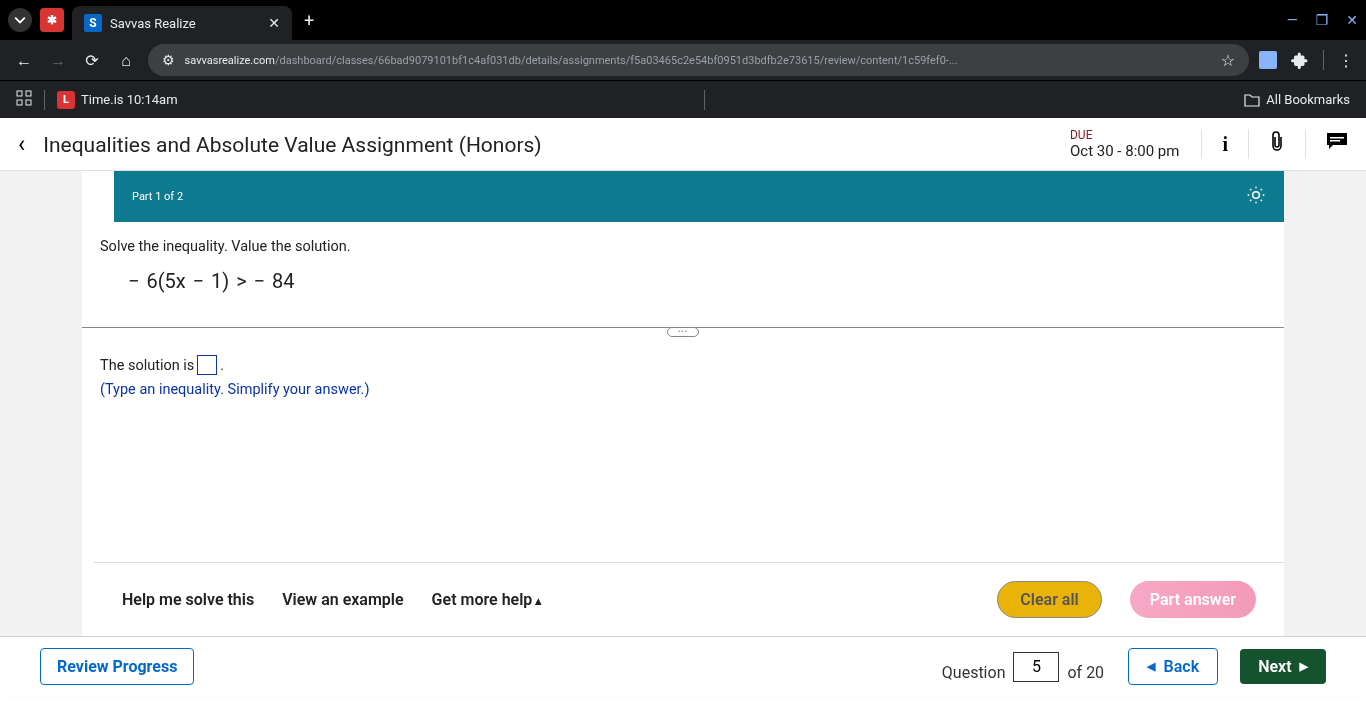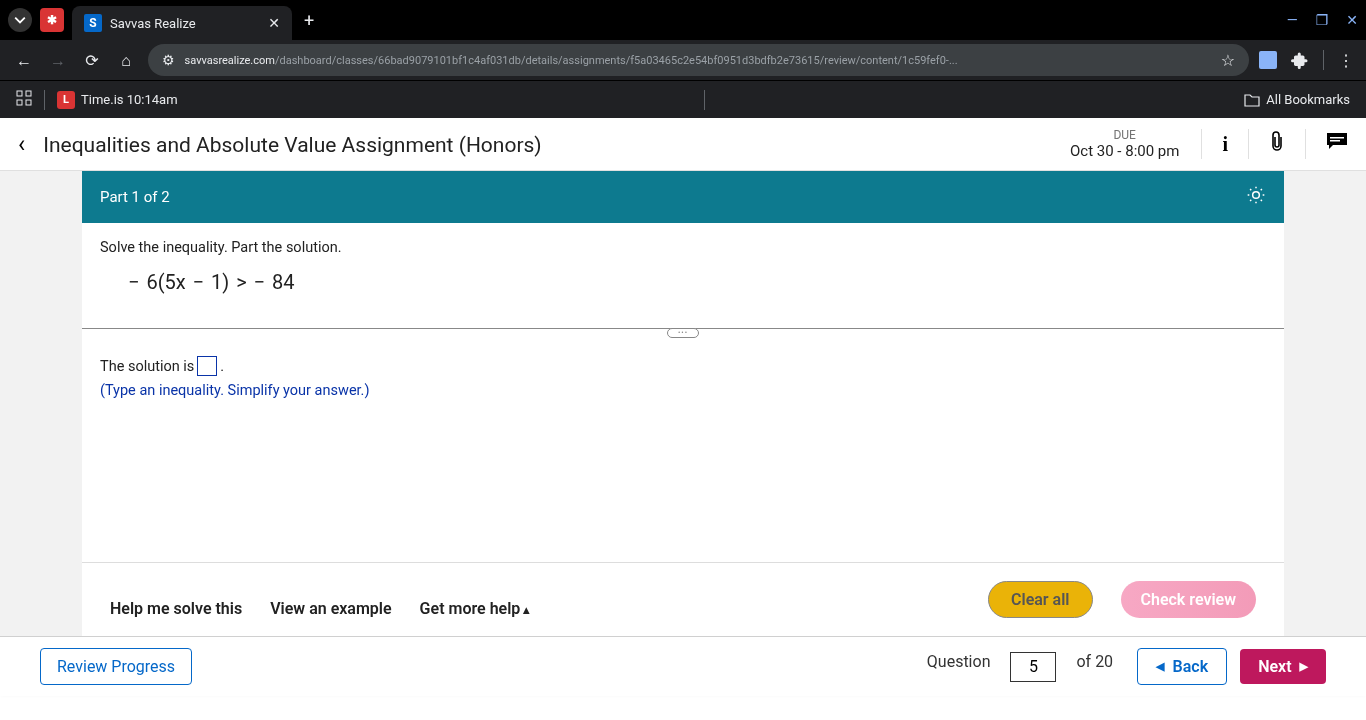--- a/index.html
+++ b/index.html
@@ -36,56 +36,56 @@
 .bookmark { display: flex; align-items: center; gap: 6px; color: #e8eaed; font-size: 13px; }
 .bm-favicon { width: 18px; height: 18px; background: #d93434; border-radius: 3px; display: flex; align-items: center; justify-content: center; color: #fff; font-size: 11px; font-weight: bold; }
 .all-bookmarks { margin-left: auto; display: flex; align-items: center; gap: 6px; color: #e8eaed; font-size: 13px; }
 
 
 .app-header { background: #fff; border-bottom: 1px solid #e0e0e0; padding: 10px 18px; display: flex; align-items: center; }
 .back-arrow { font-size: 24px; margin-right: 18px; cursor: pointer; }
 .header-text .breadcrumb { font-size: 12px; letter-spacing: 0.3px; color: #333; }
 .header-text .page-title { font-size: 21px; color: #222; margin-top: 2px; }
 .due-box { margin-left: auto; text-align: left; }
-.due-label { font-size: 12px; color: #737373; text-align: center; }
+.due-label { font-size: 12px; color: #7f1d1d; }
 .due-date { font-size: 15px; color: #222; }
 .header-icons { display: flex; gap: 20px; margin-left: 22px; align-items: center; }
 .header-icons .icon-sep { width: 1px; height: 30px; background: #e0e0e0; }
 .header-icon { font-size: 20px; cursor: pointer; }
 
 
 .content-wrap { background: #f2f2f2; padding: 0; height: 465px; position: relative; }
 .content-inner { background: #fff; margin: 0 82px; height: 100%; position: relative; }
-.part-bar { background: #0d7a8f; color: #fff; padding: 14px 18px; display: flex; align-items: center; font-size: 15px; }
+.part-bar { background: #0d7a8f; color: #fff; padding: 14px 18px; display: flex; align-items: center; font-size: 11px; margin-left: 32px; }
 .gear-icon { margin-left: auto; cursor: pointer; }
 .question-body { padding: 16px 18px; }
 .q-text { font-size: 14.5px; color: #222; margin-bottom: 14px; }
 .q-equation { font-size: 20px; color: #222; margin-left: 28px; word-spacing: 2px; }
 .divider-line { position: relative; height: 10px; margin-top: 18px; }
 .divider-line hr { border: none; border-top: 1px solid #888; margin-top: 5px; }
 .divider-handle { position: absolute; left: 50%; top: 0; transform: translateX(-50%); background: #fff; border: 1px solid #888; border-radius: 10px; width: 32px; height: 10px; display: flex; align-items: center; justify-content: center; font-size: 7px; color: #888; letter-spacing: 1px; }
 .answer-row { padding: 18px 18px 6px; font-size: 14.5px; color: #222; display: flex; align-items: center; }
 .answer-box { border: 1.5px solid #0a34a8; width: 20px; height: 20px; margin: 0 3px; }
 .answer-hint { padding: 0 18px; font-size: 14.5px; color: #0a34a8; }
 
 
-.help-bar { position: absolute; bottom: 0; left: 0; right: 0; background: #fff; border-top: 1px solid #ddd; padding: 18px 28px; display: flex; align-items: flex-end; gap: 28px; }
+.help-bar { position: absolute; bottom: 0; left: 12px; right: 0; background: #fff; border-top: 1px solid #ddd; padding: 18px 28px; display: flex; align-items: center; gap: 28px; }
 .help-link { font-size: 16px; font-weight: 600; color: #222; cursor: pointer; }
 .help-link.dd::after { content: " ▴"; font-size: 12px; }
 .clear-btn { margin-left: auto; border: 1.5px solid #888; border-radius: 20px; padding: 8px 22px; font-size: 16px; font-weight: 600; color: #555; background: #eab308; cursor: pointer; }
 .check-btn { border: none; border-radius: 20px; padding: 9px 20px; font-size: 16px; font-weight: 600; color: #fff; background: linear-gradient(90deg, #f7a8c4, #f39bb8); cursor: pointer; }
 
 
 .footer-nav { border-top: 1px solid #d0d0d0; box-shadow: 0 -1px 4px rgba(0,0,0,0.05); background: #fff; height: 60px; display: flex; align-items: center; padding: 0 40px; }
-.review-btn { border: 1.5px solid #0568c9; color: #0568c9; background: #fff; border-radius: 4px; padding: 8px 16px; font-size: 16px; font-weight: 400; cursor: pointer; }
-.question-nav { margin-left: auto; display: flex; align-items: flex-start; gap: 20px; font-size: 16px; color: #333; }
+.review-btn { border: 1.5px solid #0568c9; color: #0568c9; background: #fff; border-radius: 4px; padding: 8px 16px; font-size: 16px; font-weight: 700; cursor: pointer; }
+.question-nav { margin-left: auto; display: flex; align-items: flex-end; gap: 8px; font-size: 16px; color: #333; }
 .q-input { width: 46px; height: 30px; border: 1.5px solid #333; text-align: center; font-size: 16px; }
 .nav-pill { border-radius: 4px; padding: 8px 18px; font-size: 16px; font-weight: 600; cursor: pointer; display: flex; align-items: center; gap: 8px; }
 .back-pill { border: 1.5px solid #0568c9; color: #0568c9; background: #fff; margin-left: 24px; }
-.next-pill { border: none; color: #fff; background: #be185d; margin-left: 13px; }
+.next-pill { border: none; color: #fff; background: #14532d; margin-left: 22px; }
 .tri { font-size: 11px; }
 </style>
 </head>
 <body>
 
 <div class="browser-top">
   <div class="tab-dropdown">
     <svg width="12" height="12" viewBox="0 0 10 10">
         <path d="M1 3 L5 7 L9 3" stroke="#fff" stroke-width="1.5" fill="none"></path>
       </svg>
@@ -180,40 +180,40 @@
   <div class="content-inner">
     <div class="part-bar">
       <span>Part 1 of 2</span>
       <span class="gear-icon">
         <svg width="20" height="20" viewBox="0 0 24 24">
             <path fill="none" stroke="#fff" stroke-width="1.8" d="M12 8a4 4 0 100 8 4 4 0 000-8zM12 2v2M12 20v2M4.9 4.9l1.4 1.4M17.7 17.7l1.4 1.4M2 12h2M20 12h2M4.9 19.1l1.4-1.4M17.7 6.3l1.4-1.4"></path>
           </svg>
       </span>
     </div>
     <div class="question-body">
-      <div class="q-text">Solve the inequality. Part the solution.</div>
+      <div class="q-text">Solve the inequality. Value the solution.</div>
       <div class="q-equation">− 6(5x − 1) &gt;  − 84</div>
     </div>
     <div class="divider-line">
       <hr>
       <div class="divider-handle">•••</div>
     </div>
     <div class="answer-row">
       <span>The solution is </span>
       <span class="answer-box"></span>
       <span>.</span>
     </div>
     <div class="answer-hint">(Type an inequality. Simplify your answer.)</div>
 
     <div class="help-bar">
       <span class="help-link">Help me solve this</span>
       <span class="help-link">View an example</span>
       <span class="help-link dd">Get more help</span>
       <button class="clear-btn">Clear all</button>
-      <button class="check-btn">Check review</button>
+      <button class="check-btn">Part answer</button>
     </div>
   </div>
 </div>
 
 <div class="footer-nav">
   <button class="review-btn">Review Progress</button>
   <div class="question-nav">
     <span>Question</span>
     <input class="q-input" value="5" style="">
     <span>of 20</span>

